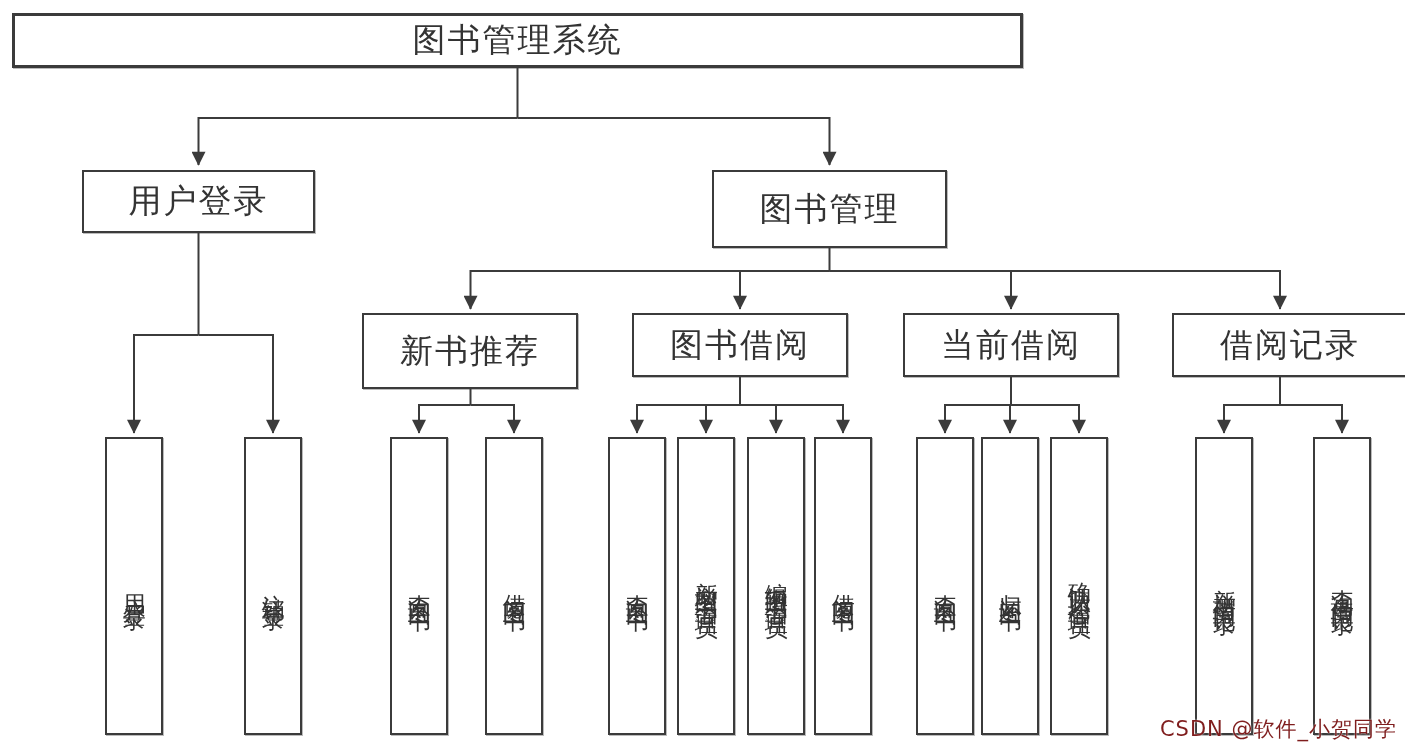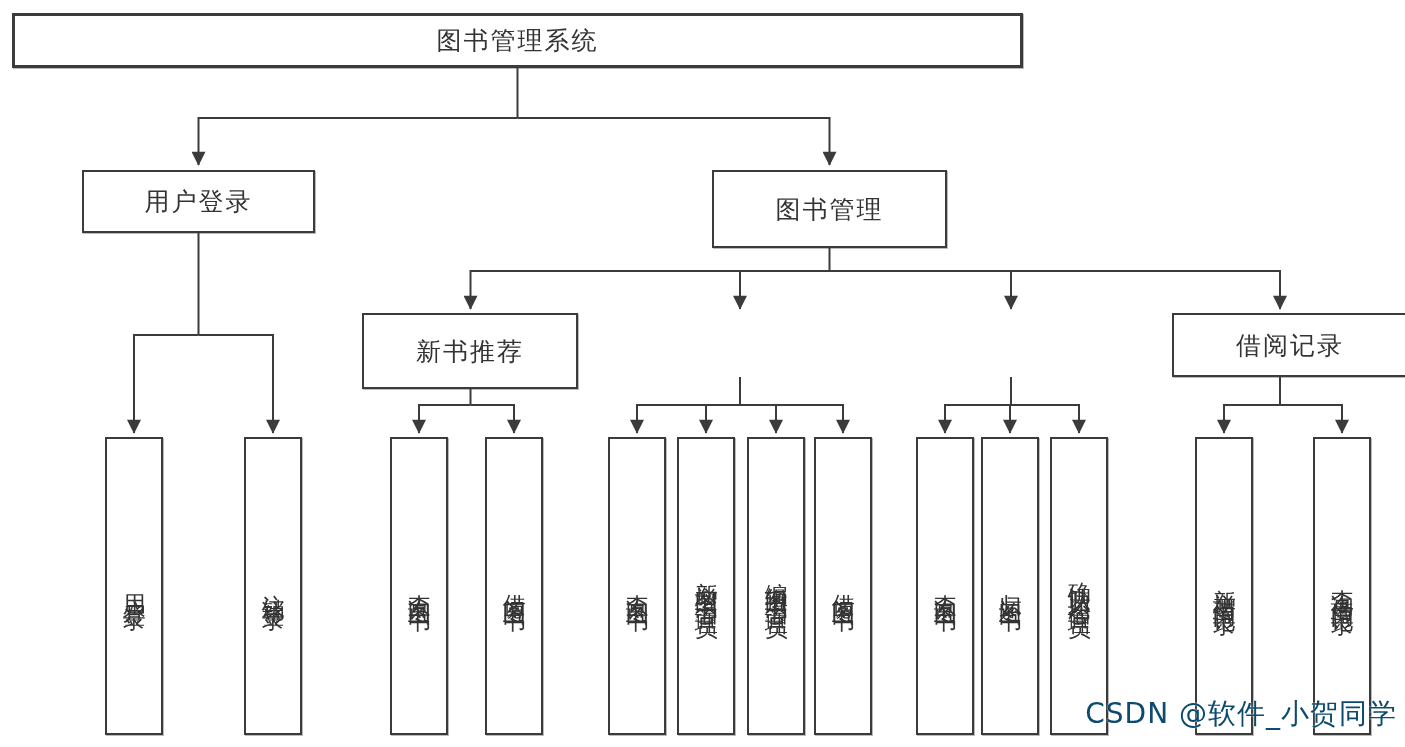--- a/index.html
+++ b/index.html
@@ -30,40 +30,40 @@
     border: 2px solid #3b3b3b;
     display: flex;
     align-items: center;
     justify-content: center;
     box-shadow: 1px 1px 0 rgba(59,59,59,0.35);
   }
   .box.root {
     border-width: 3px;
   }
   .hlabel {
-    font-size: 25px;
+    font-size: 33px;
     letter-spacing: 2px;
     color: #333333;
     white-space: nowrap;
   }
   .leaf .vlabel {
     writing-mode: vertical-lr;
     text-orientation: mixed;
     font-size: 23px;
     line-height: 1.1;
     letter-spacing: 5px;
     color: #333333;
   }
   .watermark {
     position: absolute;
     right: 8px;
-    bottom: 14px;
-    font-size: 28px;
+    bottom: 4px;
+    font-size: 21px;
     letter-spacing: 1px;
-    color: #0c4a6e;
+    color: #7f1d1d;
     white-space: nowrap;
     text-shadow: 0 0 2px #ffffff;
   }
 </style>
 </head>
 <body>
 
 <div class="canvas">
 
   <svg class="connectors" viewBox="0 0 1405 747" xmlns="http://www.w3.org/2000/svg">
@@ -116,20 +116,26 @@
   <div class="box" style="left:82px; top:170px; width:233px; height:63px">
     <span class="hlabel">用户登录</span>
   </div>
   <div class="box" style="left:712px; top:170px; width:235px; height:78px">
     <span class="hlabel">图书管理</span>
   </div>
 
   <div class="box" style="left:362px; top:313px; width:216px; height:76px">
     <span class="hlabel">新书推荐</span>
   </div>
+  <div class="box" style="left:632px; top:313px; width:216px; height:64px">
+    <span class="hlabel">图书借阅</span>
+  </div>
+  <div class="box" style="left:903px; top:313px; width:216px; height:64px">
+    <span class="hlabel">当前借阅</span>
+  </div>
   <div class="box" style="left:1172px; top:313px; width:236px; height:64px">
     <span class="hlabel">借阅记录</span>
   </div>
 
   <div class="box leaf" style="left:105px; top:437px; width:58px; height:298px">
     <span class="vlabel">用户登录</span>
   </div>
   <div class="box leaf" style="left:244px; top:437px; width:58px; height:298px">
     <span class="vlabel">注销登录</span>
   </div>

